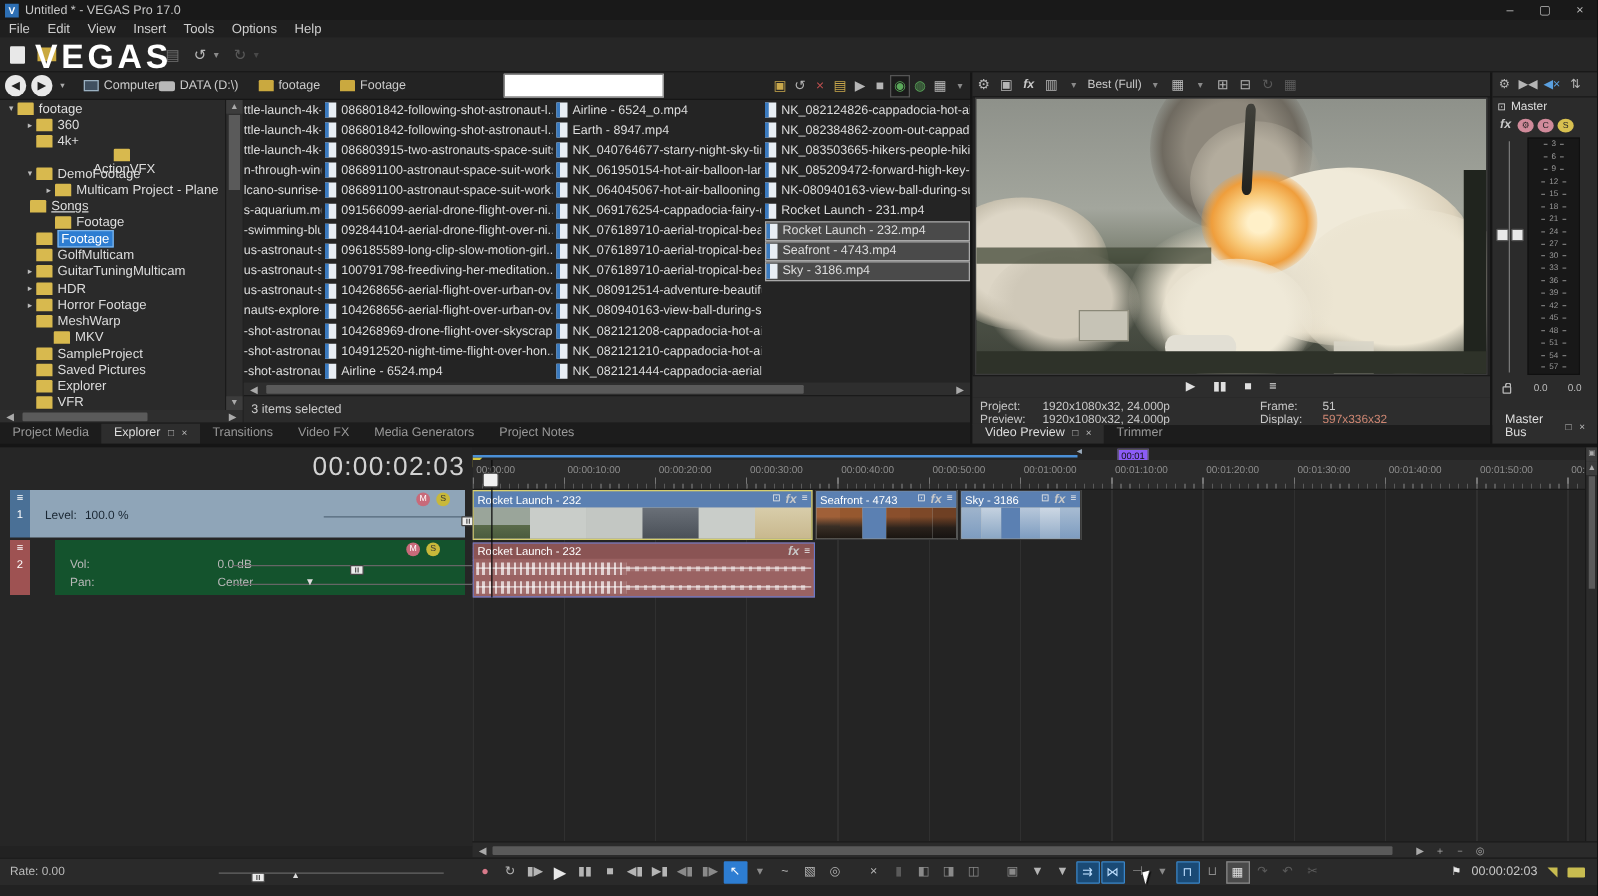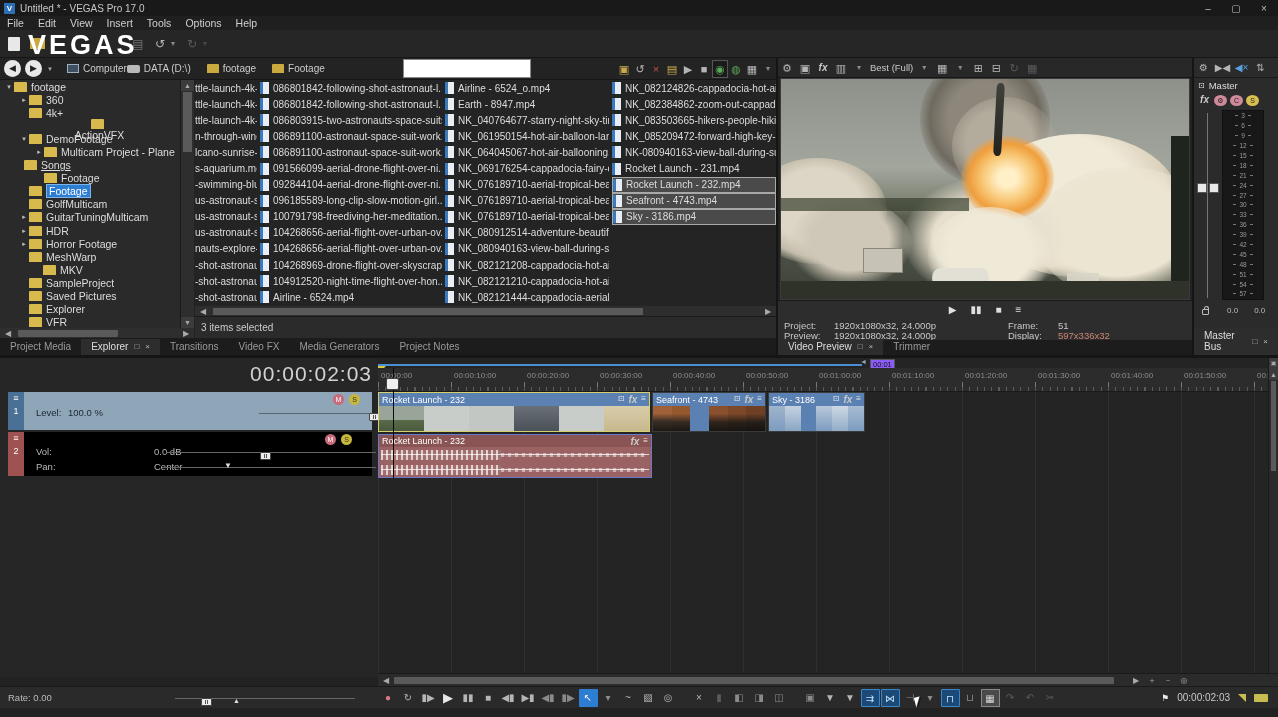--- a/index.html
+++ b/index.html
@@ -88,32 +88,32 @@
   
   .tl-left{left:0;top:358px;width:378px;height:319px;background:#262626;}
   .bigtime{position:absolute;right:6px;top:4px;font-size:21px;color:#d2d2d2;letter-spacing:1px;}
   .track{position:absolute;left:8px;width:364px;display:flex;}
   .ttab{width:16px;display:flex;flex-direction:column;align-items:center;color:#fff;font-size:9px;}
   .ttab .hm{font-size:9px;line-height:9px;margin:2px 0 3px 0;}
   .tbody{flex:1;position:relative;font-size:9.5px;}
   .t1 .ttab{background:#4a7096;}
   .t1 .tbody{background:#8fa5b8;color:#1a2733;}
   .t2 .ttab{background:#9e5252;}
-  .t2 .tbody{background:#000000;color:#b8b8b8;}
+  .t2 .tbody{background:#14532d;color:#b8b8b8;margin-left:20px;}
   .sline{position:absolute;height:1px;background:#666;}
   .t1 .sline{background:#54687a;}
   .shandle{position:absolute;width:11px;height:8px;background:#ececec;border:1px solid #444;border-radius:1px;top:-4px;display:flex;justify-content:center;gap:1px;}
   .shandle i{width:1px;background:#555;margin:1px 0;}
   .ms{width:11px;height:11px;border-radius:50%;font-size:7px;line-height:11px;text-align:center;color:#fff;display:inline-block;}
   .msM{background:#c86a7a;} .msS{background:#c8b83a;color:#333;}
   .meterMarks{position:absolute;right:-16px;top:2px;font-size:6px;color:#999;line-height:9.5px;text-align:right;}
   .tl-right{left:378px;top:358px;width:890px;height:315px;background:#242424;overflow:hidden;}
   .gridcols{position:absolute;left:0;top:34px;width:890px;height:281px;background:repeating-linear-gradient(90deg,#333 0 1px,transparent 1px 73px);opacity:.8;}
   .loopline{position:absolute;left:0;top:6px;width:484px;height:2px;background:#4a8fd6;}
-  .loopbadge{position:absolute;left:492px;top:1px;background:#8b5cf6;color:#111;font-size:7.5px;padding:0 2px;border:1px solid #555;}
+  .loopbadge{position:absolute;left:516px;top:1px;background:#8b5cf6;color:#111;font-size:7.5px;padding:0 2px;border:1px solid #555;}
   .loopend{position:absolute;left:482px;top:0;color:#9ab;font-size:7px;}
   .cornermark{position:absolute;left:0;top:8px;width:0;height:0;border-left:8px solid #d8c840;border-bottom:8px solid transparent;}
   .ruler{position:absolute;left:0;top:10px;width:890px;height:24px;background:#2c2c2c;border-bottom:1px solid #1a1a1a;
     background-image:repeating-linear-gradient(90deg,#5a5a5a 0 1px,transparent 1px 7.3px),repeating-linear-gradient(90deg,#777 0 1px,transparent 1px 73px);
     background-size:100% 4px,100% 9px;background-position:0 100%,0 100%;background-repeat:no-repeat;}
   .rlab{position:absolute;top:3px;font-size:8px;color:#8e8e8e;white-space:nowrap;padding-left:3px;}
   .vlane{position:absolute;left:0;top:34px;width:890px;height:40px;}
   .clip{position:absolute;top:0;height:40px;background:#b7bbb7;border:1px solid #3a3a3a;}
   .clip .chead{height:13px;background:#5b80b2;color:#fff;font-size:9px;display:flex;align-items:center;padding:0 3px;white-space:nowrap;overflow:hidden;}
   .chead .cic{margin-left:auto;display:flex;gap:4px;font-size:8px;color:#e8e8e8;}

